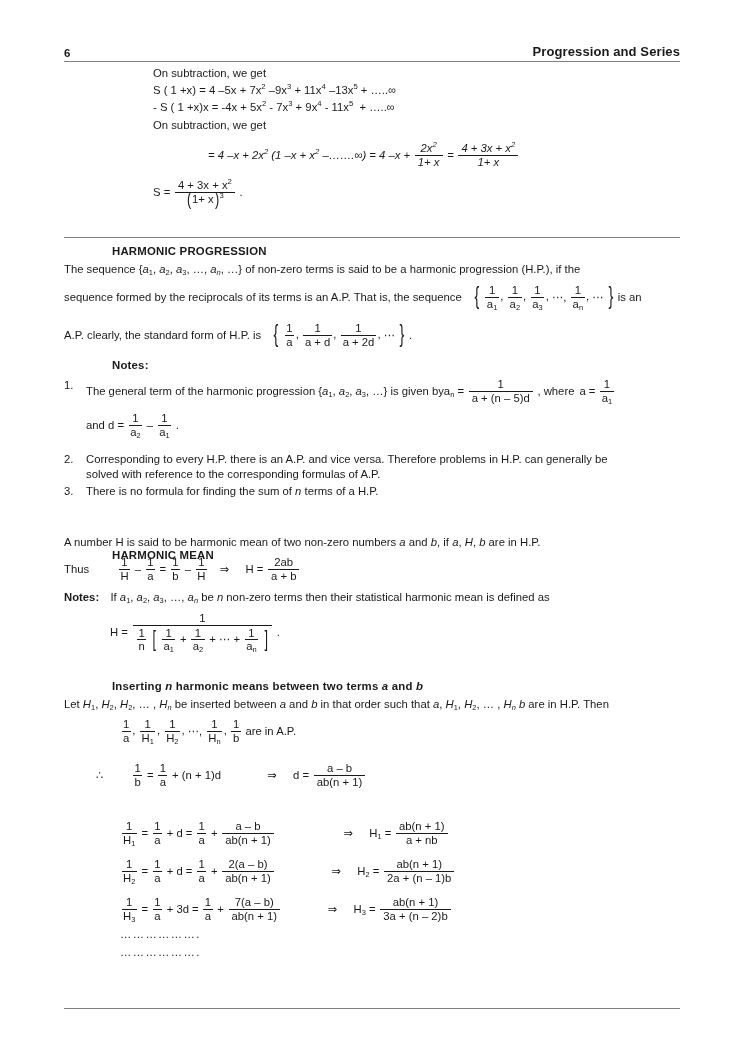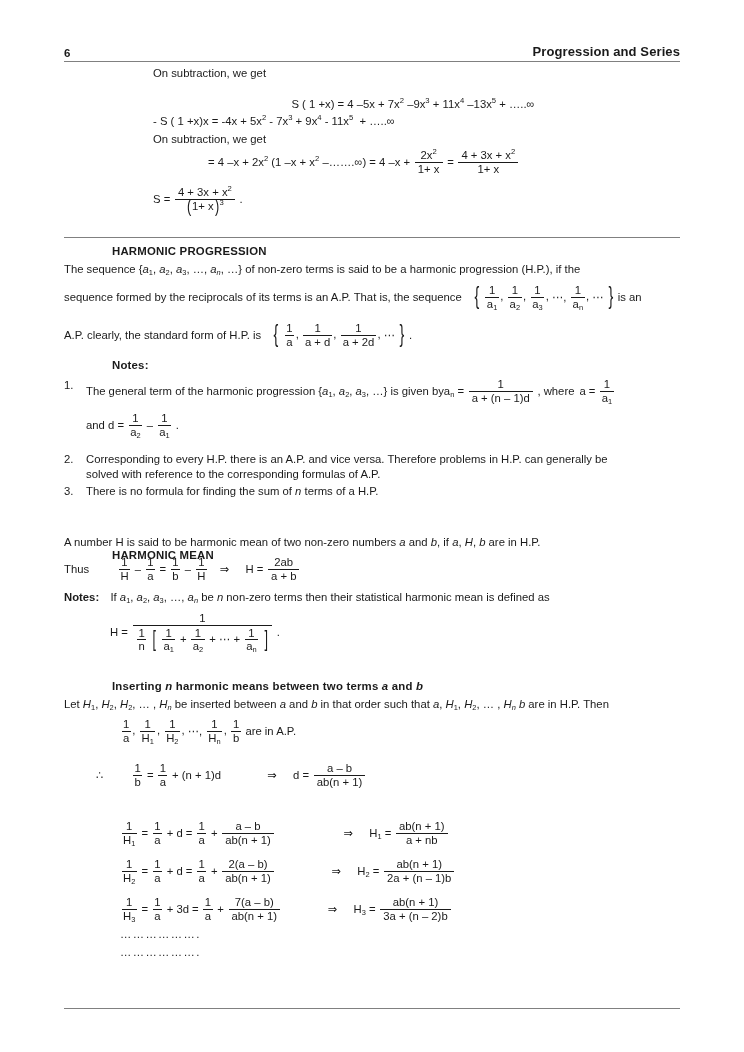--- a/index.html
+++ b/index.html
@@ -67,32 +67,32 @@
   <div class="header">
     <span class="folio">6</span>
     <span class="title">Progression and Series</span>
   </div>
   <div class="rule top"></div>
 
   <div class="blk" style="left:153px;top:66px;width:520px;">
 
     <div>On subtraction, we get</div>
 
-    <div style="margin-top:16px;text-align:center;">
+    <div style="margin-top:2px;">
       S ( 1 +x) = 4 –5x + 7x<sup>2</sup> –9x<sup>3</sup> + 11x<sup>4</sup> –13x<sup>5</sup> + …..∞
     </div>
 
     <div style="margin-top:2px;">
       - S ( 1 +x)x = -4x + 5x<sup>2</sup> - 7x<sup>3</sup> + 9x<sup>4</sup> - 11x<sup>5</sup> &nbsp;+ …..∞
     </div>
 
     <div style="margin-top:3px;">On subtraction, we get</div>
 
 
-    <div style="margin-top:2px;padding-left:55px;">
+    <div style="margin-top:9px;padding-left:55px;font-style:italic;">
       <span class="m">= 4 –x + 2x<sup>2</sup> (1 –x + x<sup>2</sup> –…….∞) = 4 –x +</span>
       <span class="frac">
         <span class="n">2x<sup>2</sup></span>
         <span class="d">1+ x</span>
       </span>
       <span class="m">=</span>
       <span class="frac">
         <span class="n">4 + 3x + x<sup>2</sup></span>
         <span class="d">1+ x</span>
       </span>
@@ -149,21 +149,21 @@
   </div>
 
   <div class="blk sec" style="left:64px;top:358px;">Notes:</div>
 
   <div class="blk" style="left:64px;top:378px;width:616px;">
     <div class="li">
       <span class="num">1.</span>
       <span class="bd">
         <span class="m">The general term of the harmonic progression {<i>a</i><sub>1</sub>, <i>a</i><sub>2</sub>, <i>a</i><sub>3</sub>, …} is given by</span><span class="m">a<sub>n</sub> =</span>
         <span class="frac">
-          <span class="n">1</span><span class="d">a + (n – 1)d</span>
+          <span class="n">1</span><span class="d">a + (n – 5)d</span>
         </span>
         <span class="m">, where</span><span class="sp-s"></span><span class="m">a =</span>
         <span class="frac tight">
           <span class="n">1</span><span class="d">a<sub>1</sub></span>
         </span>
       </span>
     </div>
     <div class="li" style="margin-top:8px;">
       <span class="num"></span>
       <span class="bd">

